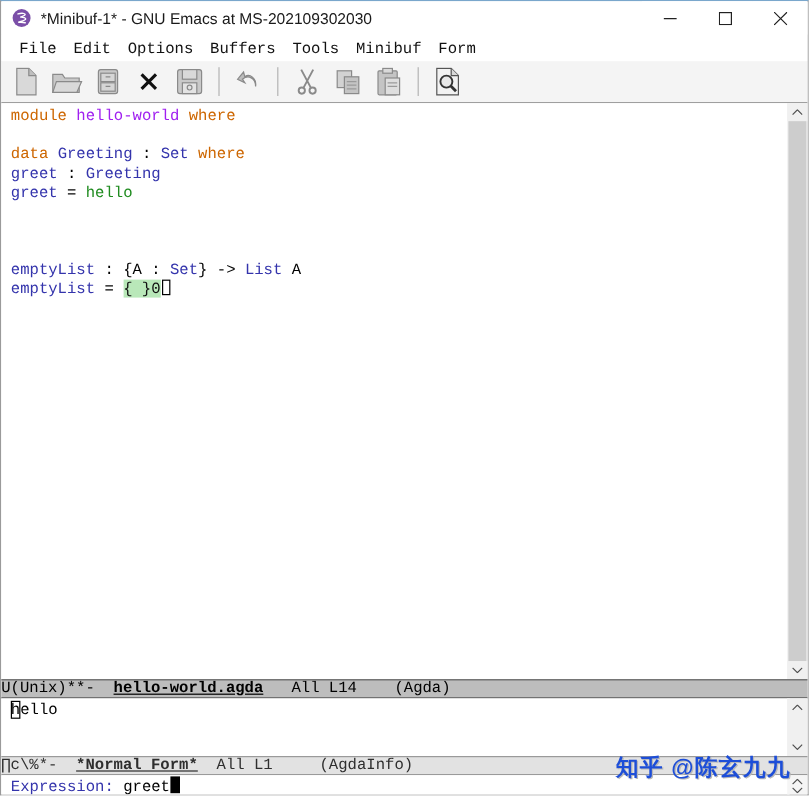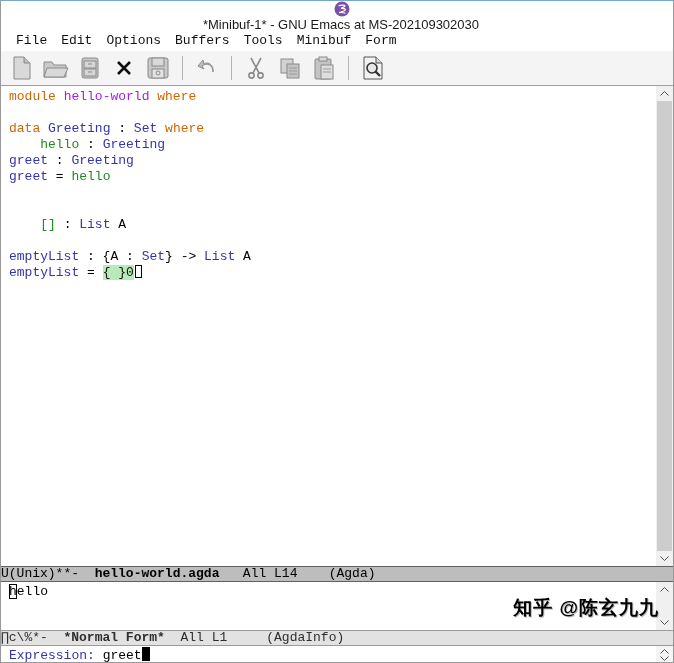--- a/index.html
+++ b/index.html
@@ -5,21 +5,21 @@
   * { margin:0; padding:0; box-sizing:border-box; }
   html,body { background:#fff; }
   #window {
     position:relative; width:674px; height:663px;
     border:1px solid #9a9a9a; border-top:1px solid #7aa7cc;
     background:#fff; overflow:hidden;
     font-family:"Liberation Sans", sans-serif;
   }
   
   .titlebar { position:absolute; top:0; left:0; right:0; height:28px; background:#fff;
-    display:flex; align-items:center;flex-direction:column; }
+    display:flex; align-items:center; }
   .app-icon { width:16px; height:16px; margin-left:9px; flex:0 0 auto; }
   .title-text { margin-left:8px; font-size:13px; color:#1a1a1a; white-space:nowrap; }
   .win-controls { margin-left:auto; display:flex; height:100%; }
   .win-btn { width:46px; height:100%; display:flex; align-items:center; justify-content:center; background:#fff; }
   
   .menubar { position:absolute; top:28px; left:0; right:0; height:22px; background:#fff;
     display:flex; align-items:center; padding-left:8px;font-family:Liberation Mono, monospace; }
   .menu-item { font-size:13px; color:#111; padding:2px 7px; white-space:nowrap; }
   
   .toolbar { position:absolute; top:50px; left:0; right:0; height:35px; background:#f4f4f4;
@@ -48,35 +48,35 @@
   .sb-thumb { flex:1 1 auto; background:#cdcdcd; margin:0 1px; }
   .sb-track { flex:1 1 auto; background:#f0f0f0; }
   
   .modeline { position:absolute; left:0; right:0; height:16px;
     font-family:"Liberation Mono","DejaVu Sans Mono",monospace; font-size:13px; line-height:14px;
     white-space:pre; overflow:hidden; }
   .modeline-active { top:565px; background:#bdbdbd; color:#000;
     border-top:1px solid #606060; border-bottom:1px solid #606060; }
   .modeline-inactive { top:629px; background:#e2e2e2; color:#2e2e2e;
     border-top:1px solid #9a9a9a; border-bottom:1px solid #9a9a9a; }
-  .modeline .buf-name { font-weight:bold; }
+  .modeline .buf-name { font-weight:bold;text-decoration:underline; }
   
   .nf-window { position:absolute; top:581px; left:0; width:657px; height:48px; background:#fff;
     padding:2px 0 0 8px; font-family:"Liberation Mono","DejaVu Sans Mono",monospace;
     font-size:13px; line-height:16px; overflow:hidden; }
   
   .minibuffer { position:absolute; top:645px; left:0; width:657px; height:18px; background:#fff;
     padding:1px 0 0 8px; font-family:"Liberation Mono","DejaVu Sans Mono",monospace;
     font-size:13px; line-height:15px; white-space:pre; }
   .mb-prompt { color:#3434ac; }
   .mb-scroll { position:absolute; top:645px; right:0; width:17px; height:18px; background:#f5f5f5;
     display:flex; flex-direction:column; align-items:center; justify-content:center; }
   
-  .watermark { position:absolute; top:594px; right:14px; font-size:19px; font-weight:bold;
-    color:#000000; text-shadow:1px 1px 0 #b9b9b9; letter-spacing:1px; pointer-events:none; }
+  .watermark { position:absolute; top:626px; right:14px; font-size:19px; font-weight:bold;
+    color:#1d4ed8; text-shadow:1px 1px 0 #b9b9b9; letter-spacing:1px; pointer-events:none; }
 </style>
 </head>
 <body>
 
 <div id="window">
 
   <div class="titlebar">
     <svg class="app-icon" viewBox="0 0 16 16">
       <circle cx="8" cy="8" r="7.5" fill="#7b4fa8"></circle>
       <path d="M5 4.6 C8.5 3.6 11 4.2 11 5.1 C11 6 8.2 6.6 7 7.3 C9.5 7.2 11.5 7.8 11.4 8.8 C11.3 10 8 10.6 5.2 11.6 C7.5 11.4 9.5 11.5 11 12" stroke="#fff" stroke-width="1.2" fill="none" stroke-linecap="round"></path>
@@ -186,26 +186,24 @@
           <circle cx="11" cy="12" r="5" fill="#e8e8e8" stroke="#333" stroke-width="1.6"></circle>
           <line x1="14.5" y1="15.5" x2="19" y2="20" stroke="#333" stroke-width="2.4"></line>
         </svg>
     </div>
   </div>
 
   <div class="editor">
       <div class="code-line"><span class="tok-keyword">module</span><span> </span><span class="tok-module">hello-world</span><span> </span><span class="tok-keyword">where</span></div>
       <div class="code-line"> </div>
       <div class="code-line"><span class="tok-keyword">data</span><span> </span><span class="tok-type">Greeting</span><span> : </span><span class="tok-type">Set</span><span> </span><span class="tok-keyword">where</span></div>
-      <div class="code-line"><span>    </span><span class="tok-ctor">hello</span><span> : </span><span class="tok-type">Greeting</span></div>
       <div class="code-line"><span class="tok-fn">greet</span><span> : </span><span class="tok-type">Greeting</span></div>
       <div class="code-line"><span class="tok-fn">greet</span><span> = </span><span class="tok-ctor">hello</span></div>
       <div class="code-line"> </div>
       <div class="code-line"> </div>
-      <div class="code-line"><span>    </span><span class="tok-ctor">[]</span><span> : </span><span class="tok-type">List</span><span> A</span></div>
       <div class="code-line"> </div>
       <div class="code-line"><span class="tok-fn">emptyList</span><span> : {A : </span><span class="tok-type">Set</span><span>} -&gt; </span><span class="tok-type">List</span><span> A</span></div>
       <div class="code-line"><span class="tok-fn">emptyList</span><span> = </span><span class="tok-hole">{ }0</span><span class="tok-cursor-hollow"></span></div>
     </div>
 
   <div class="vscroll" style="top:85px; height:480px;">
     <div class="sb-arrow">
       <svg width="9" height="5" viewBox="0 0 9 5">
           <polyline points="0.5,4.5 4.5,0.5 8.5,4.5" fill="none" stroke="#505050"></polyline>
         </svg>

